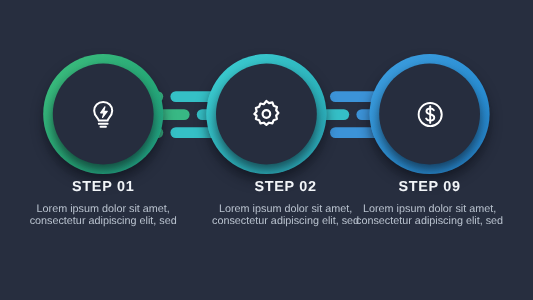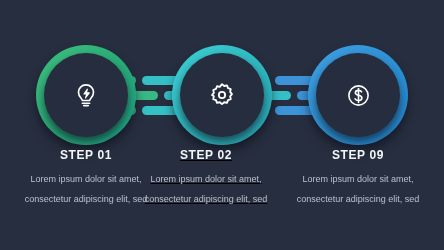--- a/index.html
+++ b/index.html
@@ -90,33 +90,33 @@
   .icon svg { display: block; }
 
   
   .caption {
     position: absolute;
     width: 160px;
     text-align: center;
     z-index: 3;
   }
   .caption.p1 { left: 6px;   top: 148px; }
-  .caption.p2 { left: 126px; top: 148px; text-decoration: underline; }
+  .caption.p2 { left: 158px; top: 148px; }
   .caption.p3 { left: 278px; top: 148px; }
 
   .caption-title {
     font-size: 12px;
     font-weight: bold;
     letter-spacing: 0.6px;
     color: #f2f5f8;
     margin: 0 0 7px 0;
   }
   .caption-body {
     font-size: 9px;
-    line-height: 20px;
+    line-height: 10px;
     color: #b9c2ce;
     margin: 0;
     padding: 0 14px;
   }
 </style>
 </head>
 <body>
 
 <div class="infographic">
 

